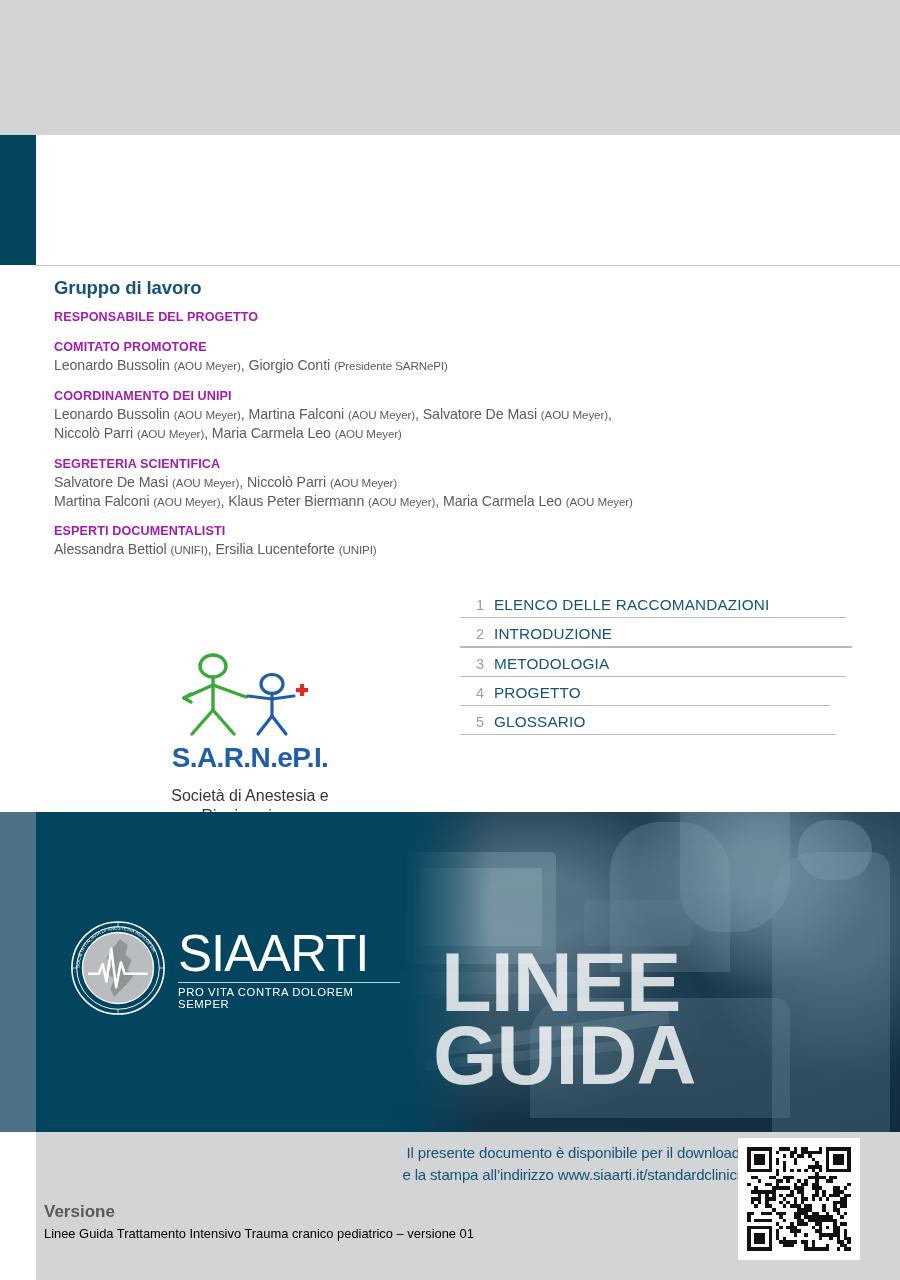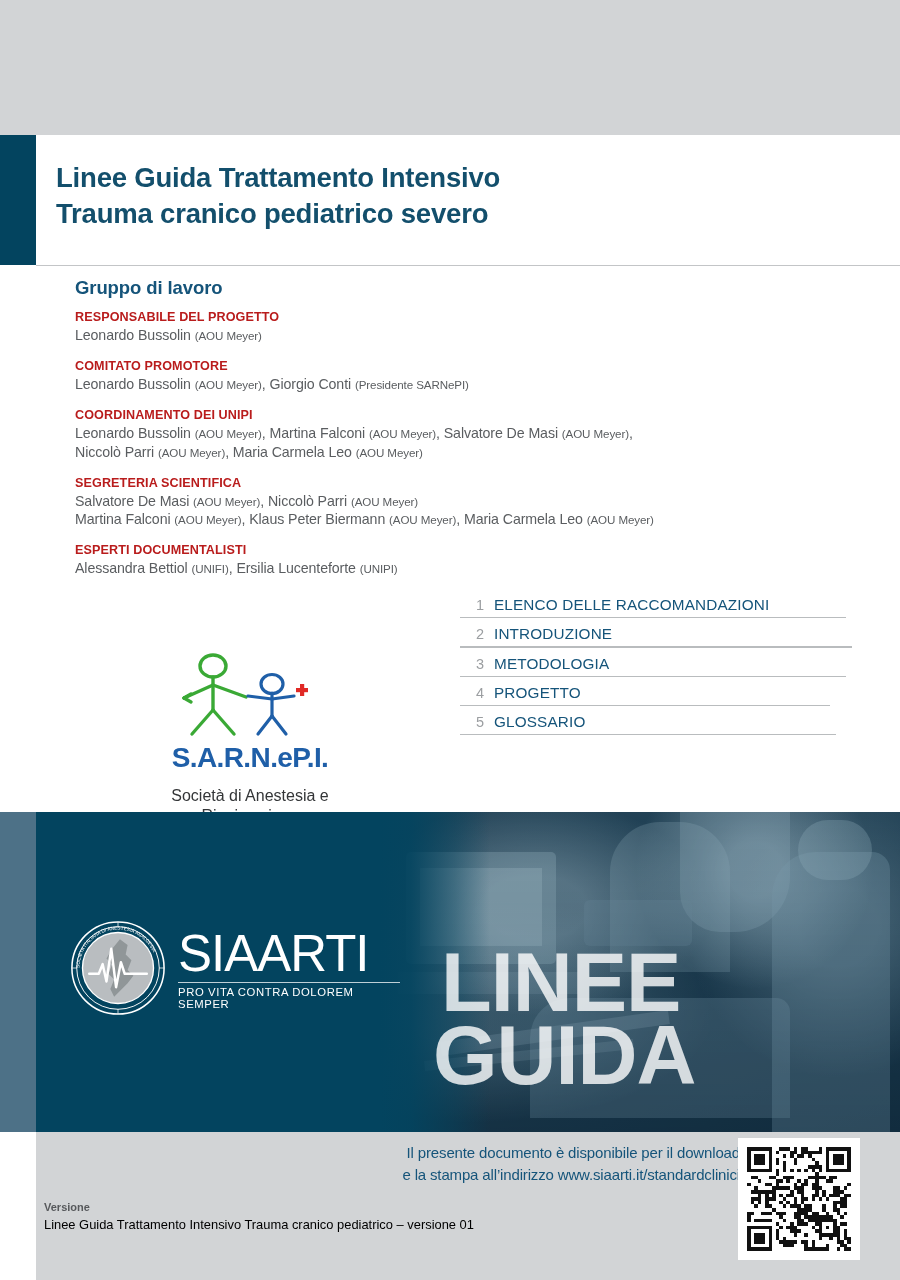--- a/index.html
+++ b/index.html
@@ -30,29 +30,29 @@
     font-size:27.5px; font-weight:bold; color:#134f6c;
     line-height:1.3; letter-spacing:-0.2px; white-space:pre-line;
   }
   .title-rule {
     position:absolute; left:36px; top:265px; width:864px; height:1px;
     background:#c3c5c7;
   }
 
   
   .wg {
-    position:absolute; left:75px; top:277px; width:720px;
+    position:absolute; left:54px; top:277px; width:720px;
   }
   .wg-heading {
     font-size:18.5px; font-weight:bold; color:#15547a;
     letter-spacing:-0.1px; margin-bottom:10px;
   }
   .wg-block { margin-bottom:13px; }
   .wg-label {
-    font-size:12.6px; font-weight:bold; color:#b91c1c;
+    font-size:12.6px; font-weight:bold; color:#a21caf;
     letter-spacing:0.1px; line-height:1.35;
   }
   .wg-line {
     font-size:14.2px; color:#5a5d60; line-height:1.33;
     letter-spacing:-0.1px;
   }
   .wg-line .aff { font-size:11.6px; }
 
   
   .toc {
@@ -162,43 +162,38 @@
   }
   .qr {
     position:absolute; left:738px; top:1138px;
     width:122px; height:122px; background:#ffffff;
     padding:9px;
   }
   .qr svg { display:block; }
   .version {
     position:absolute; left:44px; top:1200px; width:640px;
   }
-  .version-label { font-size:11px; font-weight:bold; color:#57595c; line-height:1.45; }
+  .version-label { font-size:17px; font-weight:bold; color:#57595c; line-height:1.45; }
   .version-line  { font-size:12.9px; color:#000000; line-height:1.42; }
 </style>
 </head>
 <body>
 
 <div class="page">
 
   <div class="top-band"></div>
 
   <div class="title-bar"></div>
-  <div class="title-wrap">
-    <div class="doc-title">Linee Guida Trattamento Intensivo
-Trauma cranico pediatrico severo</div>
-  </div>
   <div class="title-rule"></div>
 
   <div class="wg">
     <div class="wg-heading">Gruppo di lavoro</div>
     <div id="wg-blocks">
         <div class="wg-block">
           <div class="wg-label">RESPONSABILE DEL PROGETTO</div>
-          <div class="wg-line"><span>Leonardo Bussolin </span><span class="aff">(AOU Meyer)</span></div>
         </div>
         <div class="wg-block">
           <div class="wg-label">COMITATO PROMOTORE</div>
           <div class="wg-line"><span>Leonardo Bussolin </span><span class="aff">(AOU Meyer)</span><span>, Giorgio Conti </span><span class="aff">(Presidente SARNePI)</span></div>
         </div>
         <div class="wg-block">
           <div class="wg-label">COORDINAMENTO DEI UNIPI</div>
           <div class="wg-line"><span>Leonardo Bussolin </span><span class="aff">(AOU Meyer)</span><span>, Martina Falconi  </span><span class="aff">(AOU Meyer)</span><span>, Salvatore De Masi </span><span class="aff">(AOU Meyer)</span><span>,</span></div>
           <div class="wg-line"><span>Niccolò Parri </span><span class="aff">(AOU Meyer)</span><span>, Maria Carmela Leo </span><span class="aff">(AOU Meyer)</span></div>
         </div>

